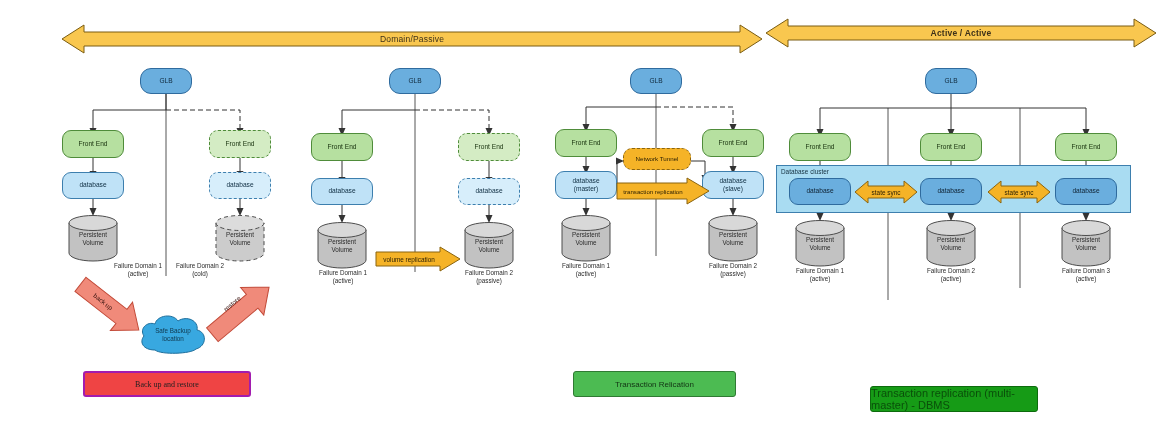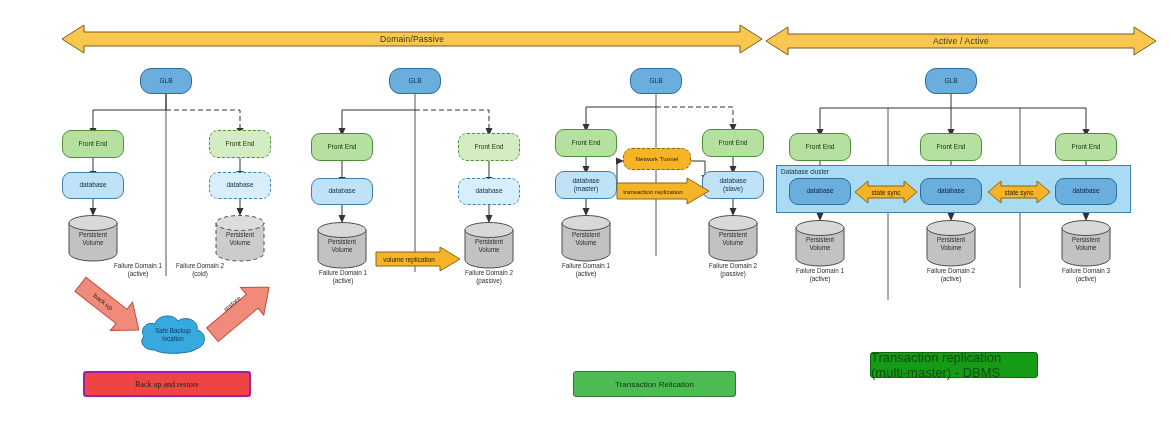--- a/index.html
+++ b/index.html
@@ -59,21 +59,21 @@
 
 <div class="canvas">
 
   <div class="band" style="left:62px;top:22px;width:700px;">
     <svg width="700" height="34" viewBox="0 0 700 34">
       <polygon points="0,17 22,3 22,10 678,10 678,3 700,17 678,31 678,24 22,24 22,31" fill="#f9c74f" stroke="#7a5c12" stroke-width="1"></polygon>
     </svg>
     <div class="band-label">Domain/Passive</div>
   </div>
 
-  <div class="band" style="left:766px;top:24px;width:390px;">
+  <div class="band" style="left:766px;top:16px;width:390px;font-weight:bold;">
     <svg width="390" height="34" viewBox="0 0 390 34">
       <polygon points="0,17 22,3 22,10 368,10 368,3 390,17 368,31 368,24 22,24 22,31" fill="#f9c74f" stroke="#7a5c12" stroke-width="1"></polygon>
     </svg>
     <div class="band-label">Active / Active</div>
   </div>
 
   <svg class="abs" style="left:0;top:0;width:1170px;height:429px;pointer-events:none;">
 
     <line x1="166" y1="94" x2="166" y2="276" stroke="#555" stroke-width="1"></line>
 
@@ -360,15 +360,15 @@
     <span>Failure Domain 2</span><br>
     <span>(active)</span>
   </div>
   <div class="cap" style="left:1055px;top:267px;width:62px;">
     <span>Failure Domain 3</span><br>
     <span>(active)</span>
   </div>
 
   <div class="legend lg1" style="left:83px;top:371px;width:168px;height:26px;">Back up and restore</div>
   <div class="legend lg3" style="left:573px;top:371px;width:163px;height:26px;">Transaction Relication</div>
-  <div class="legend lg4" style="left:870px;top:352px;width:168px;height:26px;font-size:13px;">Transaction replication (multi-master) - DBMS</div>
+  <div class="legend lg4" style="left:870px;top:386px;width:168px;height:26px;font-size:11px;">Transaction replication (multi-master) - DBMS</div>
 
 </div>
 
 </body></html>

